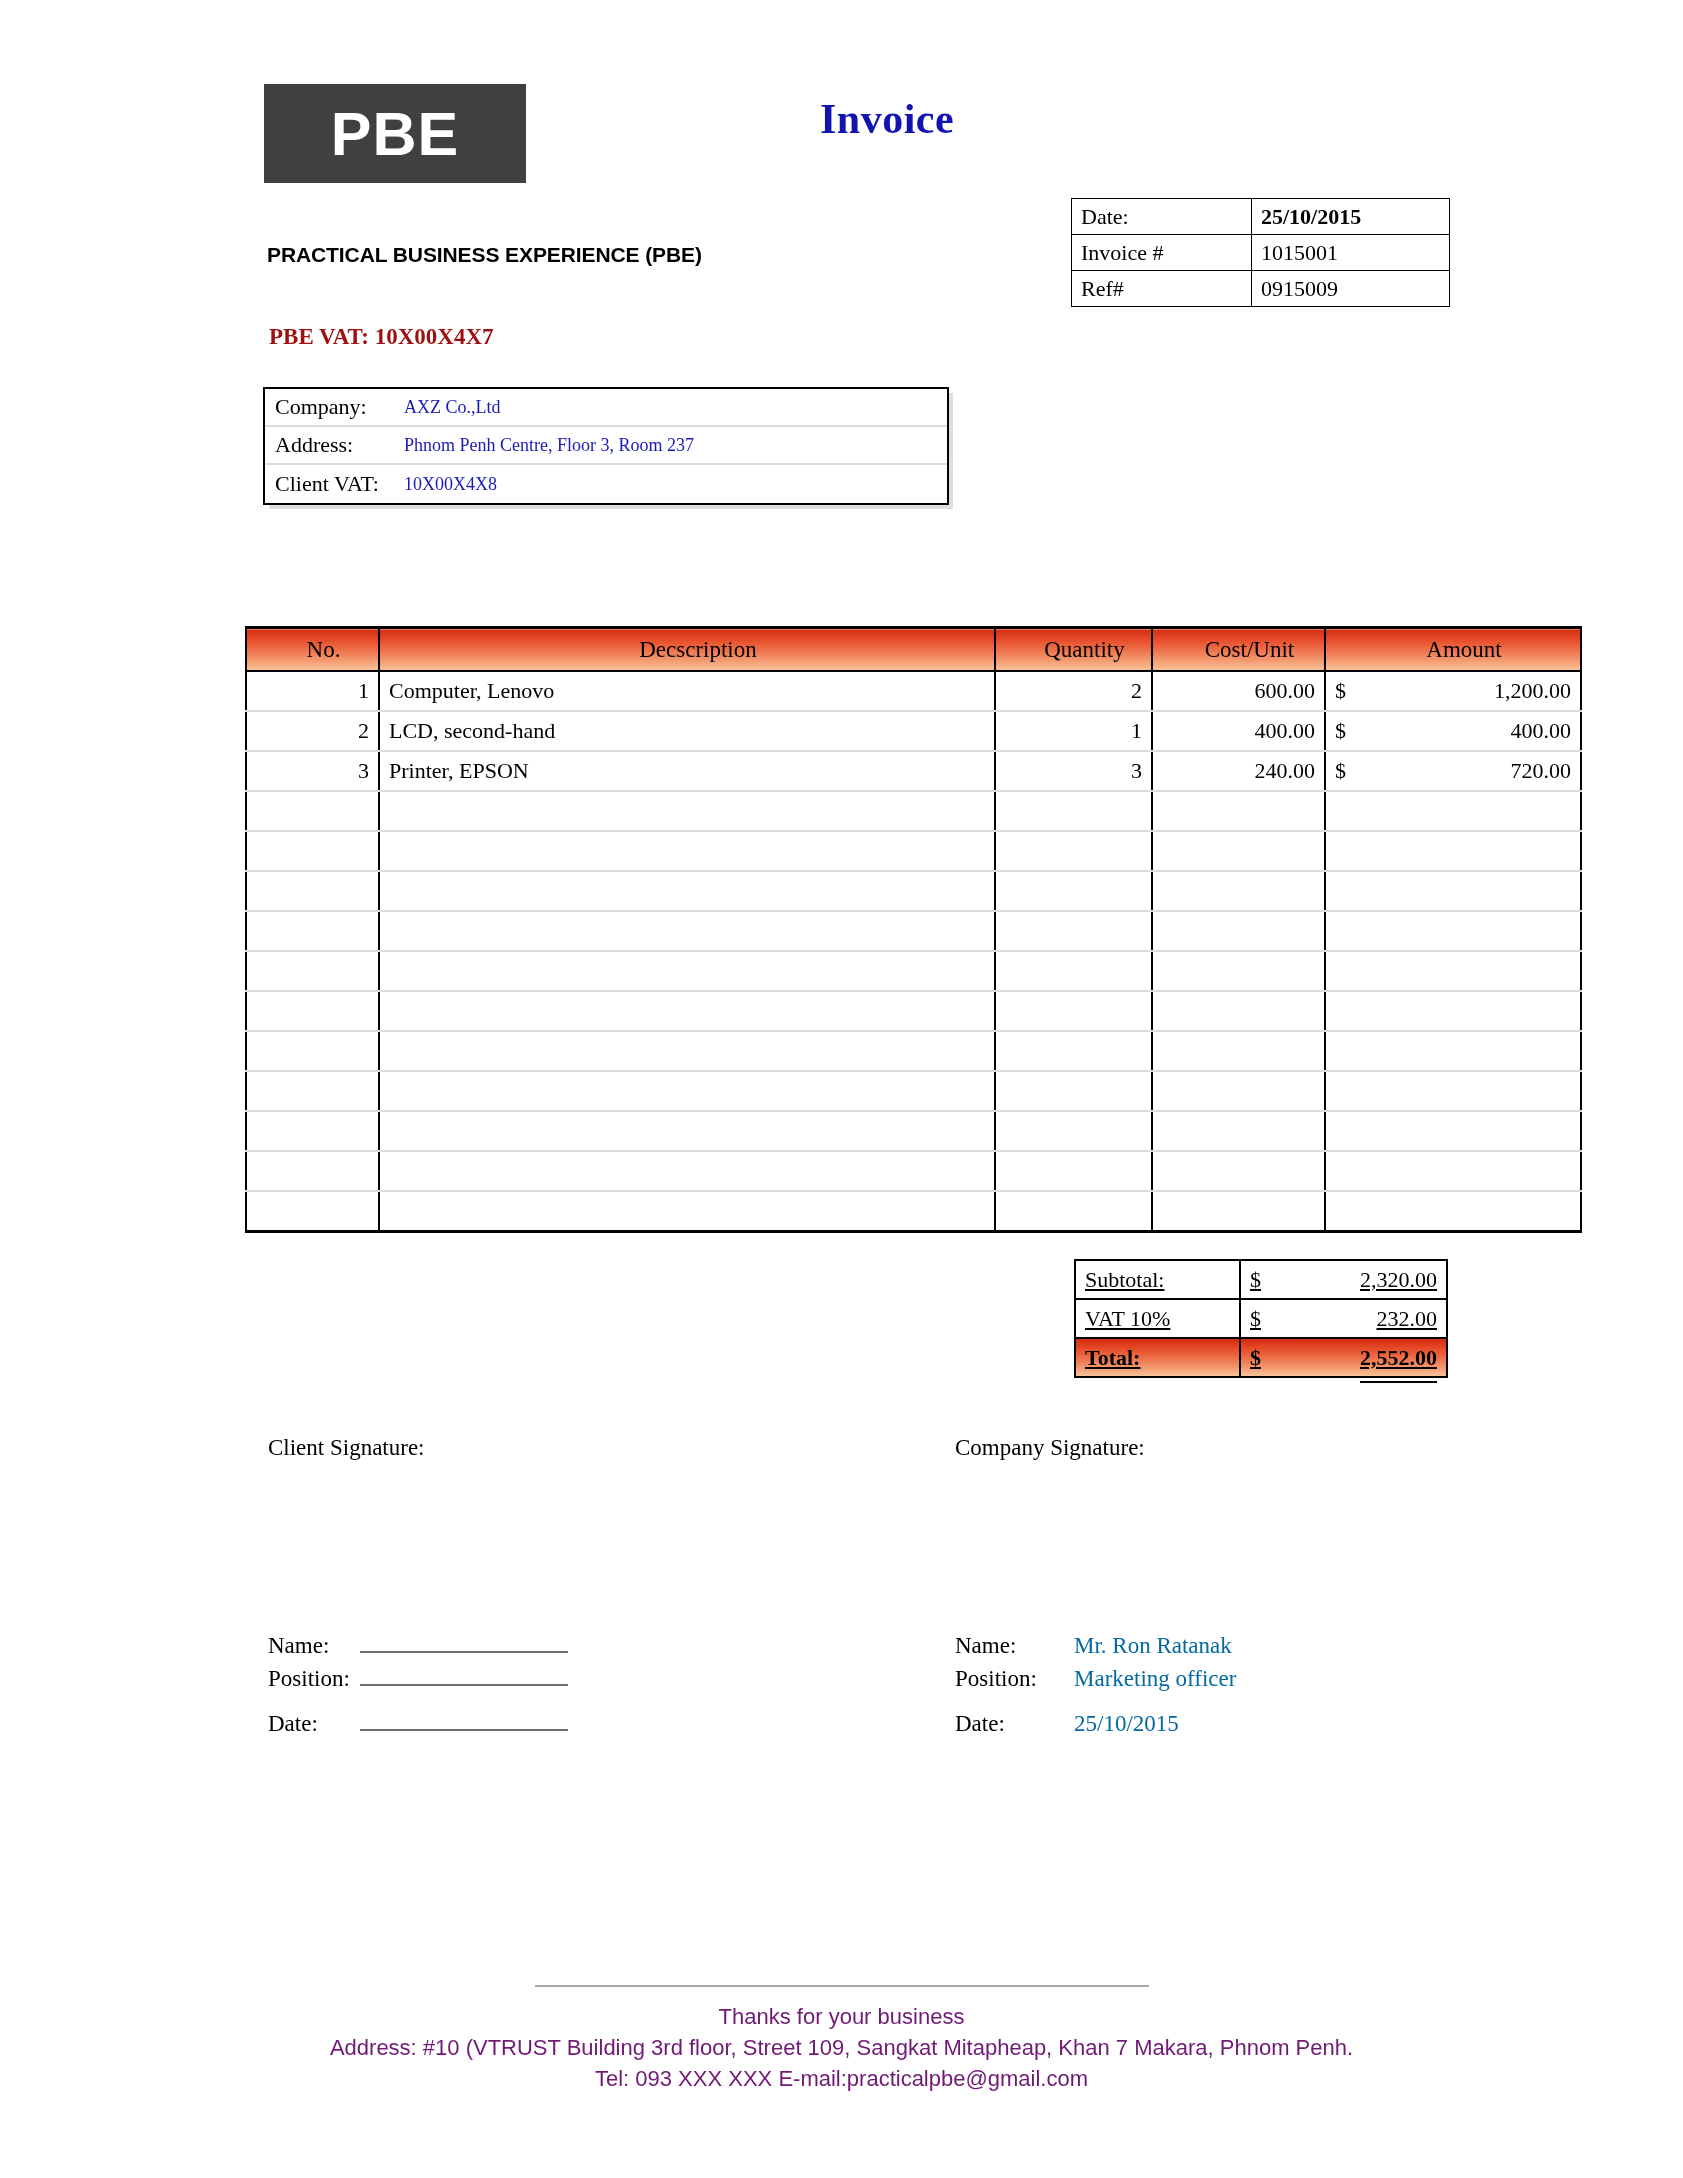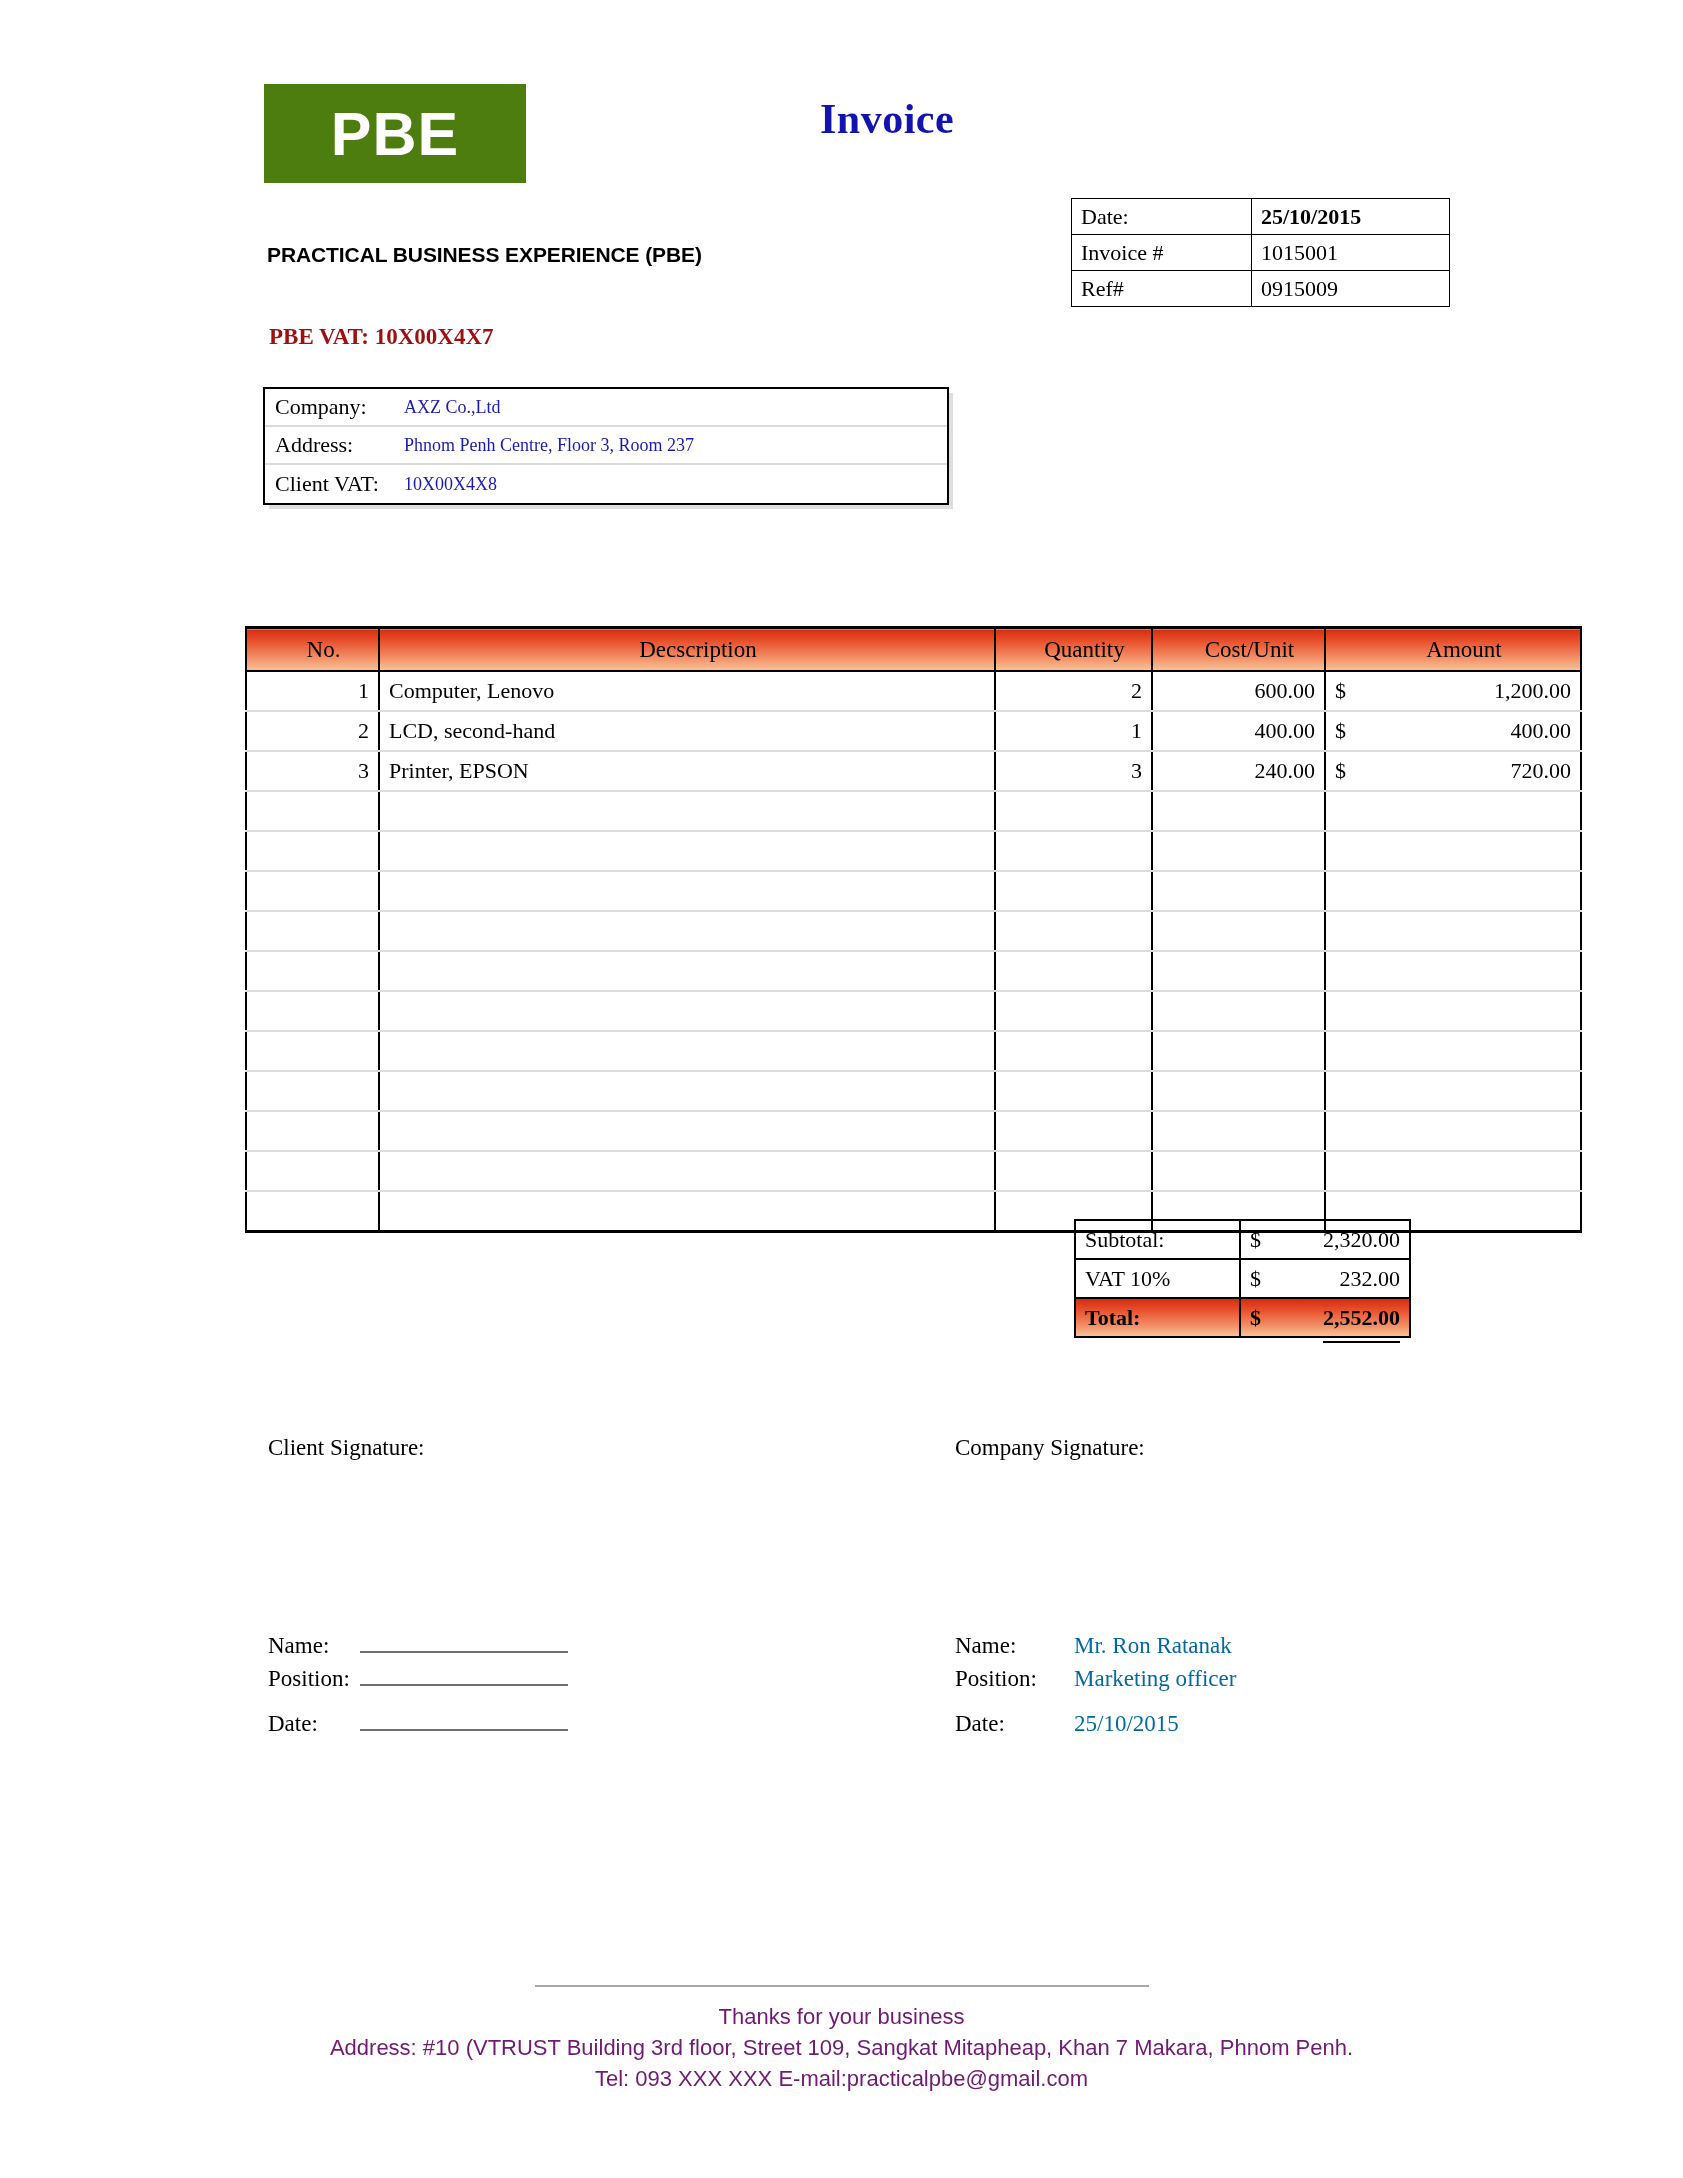--- a/index.html
+++ b/index.html
@@ -16,21 +16,21 @@
     overflow: hidden;
   }
 
   
   #logo-box {
     position: absolute;
     left: 264px;
     top: 84px;
     width: 262px;
     height: 99px;
-    background: #4d7c0f;
+    background: #404040;
   }
   #logo-text {
     position: absolute;
     left: 0; right: 0;
     top: 50%;
     transform: translateY(-50%);
     text-align: center;
     color: #ffffff;
     font-family: "Liberation Sans", "DejaVu Sans", sans-serif;
     font-size: 61px;
@@ -159,24 +159,25 @@
   .col-qty    { width: 131px; text-align: right; }
   .col-cost   { width: 147px; text-align: right; }
   .col-cur    { width: 51px;  text-align: left;  border-right: none !important; padding-right: 0; }
   .col-amt    { width: 178px; text-align: right; border-left: none !important; padding-left: 0; }
   #items-table th.col-amount-head { width: 230px; }
 
   
   #totals-table {
     position: absolute;
     left: 1074px;
-    top: 1219px;
-    width: 337px;
+    top: 1259px;
+    width: 374px;
     border-collapse: collapse;
     table-layout: fixed;
+    text-decoration: underline;
   }
   #totals-table td {
     height: 37px;
     font-size: 22px;
     line-height: 1;
     border: 2.2px solid #000;
     padding: 0 9px;
     vertical-align: middle;
     white-space: nowrap;
   }

